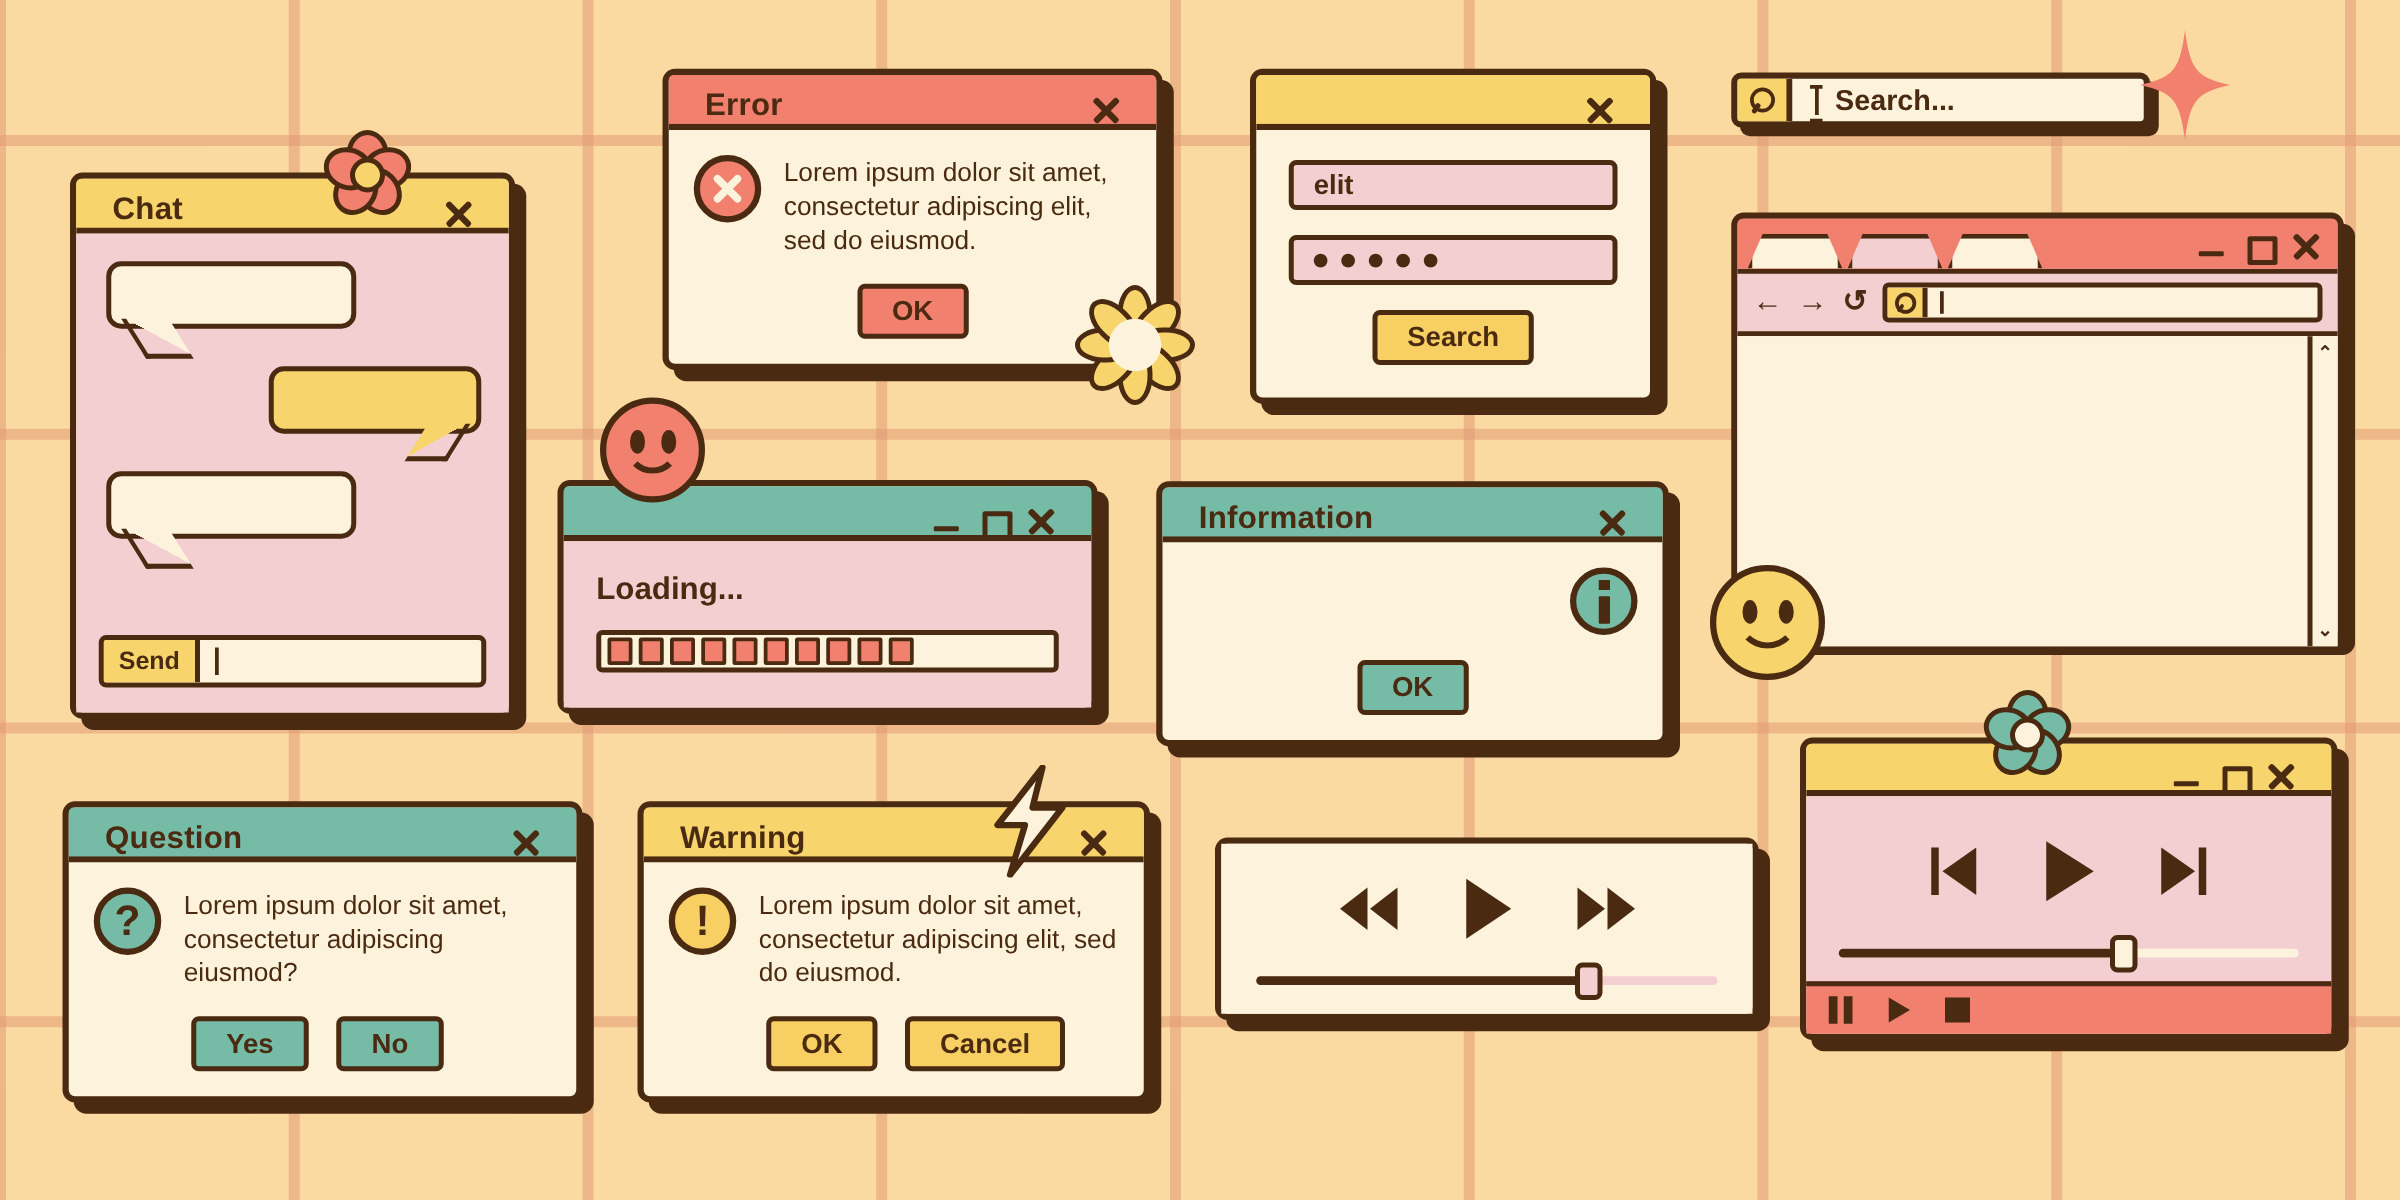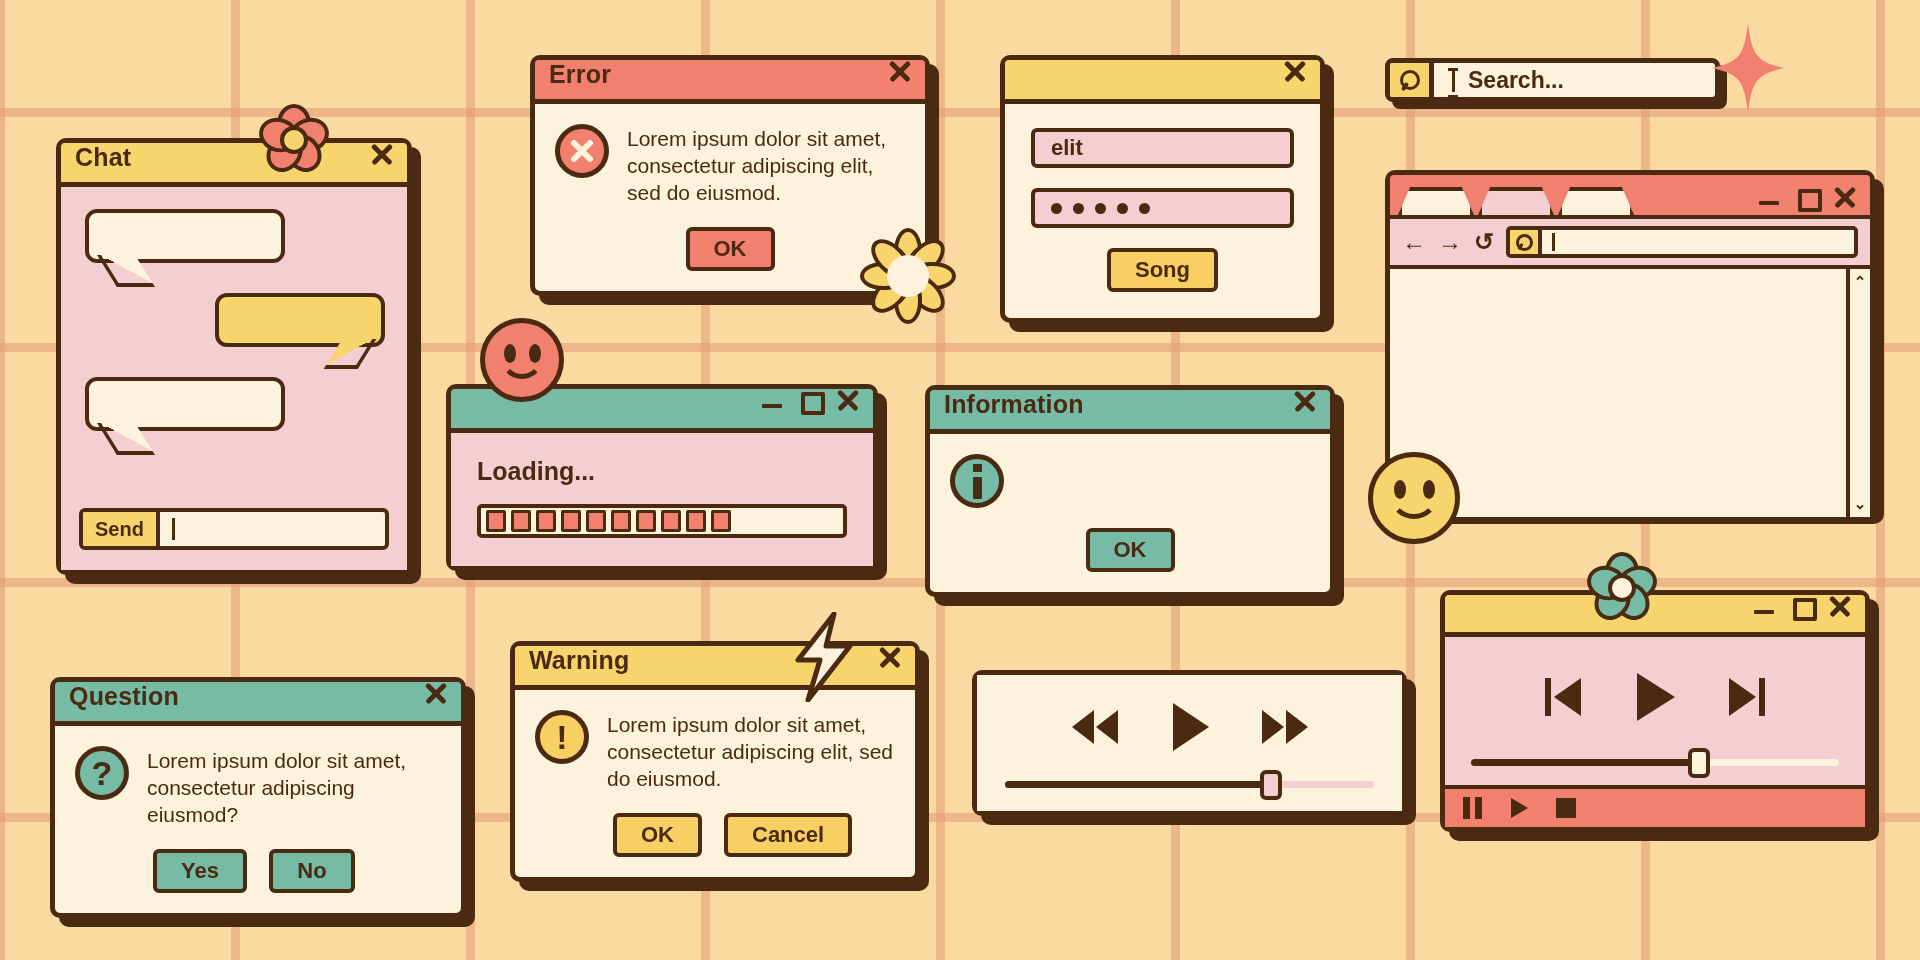--- a/index.html
+++ b/index.html
@@ -19,24 +19,24 @@
 
   
   .win {
     position: absolute;
     border: 5px solid #4a2a11;
     border-radius: 10px;
     background: #fdf3dd;
     box-shadow: 9px 9px 0 0 #4a2a11;
   }
   .tbar {
-    display: flex; align-items: flex-start;
+    display: flex; align-items: flex-end;
     border-bottom: 5px solid #4a2a11;
     border-radius: 4px 4px 0 0;
-    padding: 0 14px;
+    padding: 0 29px;
     height: 44px;
     position: relative;
     overflow: hidden;
   }
   .tbar .ttl {
     font-weight: bold; font-size: 25px; letter-spacing: .2px;
     white-space: nowrap;
   }
   .tbar .spacer { flex: 1 1 auto; }
   .ctrls { display:flex; align-items:center; gap:16px; }
@@ -50,21 +50,21 @@
     border:4px solid #4a2a11; border-radius:2px;
   }
   .ctrl.cls::before, .ctrl.cls::after {
     content:''; position:absolute; left:-2px; top:9px; width:26px; height:4.5px;
     background:#4a2a11; border-radius:2px;
   }
   .ctrl.cls::before { transform: rotate(45deg); }
   .ctrl.cls::after  { transform: rotate(-45deg); }
 
   .body { padding: 20px; }
-  .msg { display:flex; align-items:flex-start; gap:18px; }
+  .msg { display:flex; align-items:flex-start; gap:18px;justify-content:flex-end; }
   .msgtxt { font-size: 21px; line-height: 1.28; padding-top: 2px; }
 
   
   .cicon {
     width: 54px; height: 54px; border-radius: 50%;
     border: 5px solid #4a2a11; flex: 0 0 auto;
     display:flex; align-items:center; justify-content:center;
     font-weight: bold; font-size: 34px; line-height:1;
   }
   .cicon.err { background:#f2806f; }
@@ -246,21 +246,21 @@
   }
   .pblock { width: 20px; height: 22px; background:#f2806f; border: 3.5px solid #4a2a11; border-radius:2px; }
 
   
   #info { left: 925px; top: 385px; width: 410px; }
   #info .tbar { background:#76bba6; }
   .ibar { width: 9px; height: 22px; background:#4a2a11; border-radius:1px; margin-top:5px;}
   .idot { width: 9px; height: 8px; background:#4a2a11; }
 
   
-  #question { left: 50px; top: 641px; width: 416px; margin-top: 36px; }
+  #question { left: 50px; top: 641px; width: 416px; }
   #question .tbar { background:#76bba6; }
   
   #warning { left: 510px; top: 641px; width: 410px; }
   #warning .tbar { background:#f8d46c; }
 
   
   #music { left: 972px; top: 670px; width: 435px; }
   #music .tbar { background:#f8d46c; height: 40px; }
   #music .tbar .ttl { font-size: 23px; }
   #music .body { background:#fdf3dd; padding: 26px 22px 22px; }
@@ -361,21 +361,21 @@
       <div class="field">
         <span class="dots">
           <i></i>
             <i></i>
             <i></i>
             <i></i>
             <i></i>
         </span>
       </div>
       <div class="btnrow center" style="margin-top:8px;">
-        <div class="btn yel">Song</div>
+        <div class="btn yel">Search</div>
       </div>
     </div>
   </div>
 
   <div id="searchbar">
     <div class="sbtn">
         <span class="mag"></span>
       </div>
     <span class="ibeam"></span>
     <span class="phold">Search...</span>

